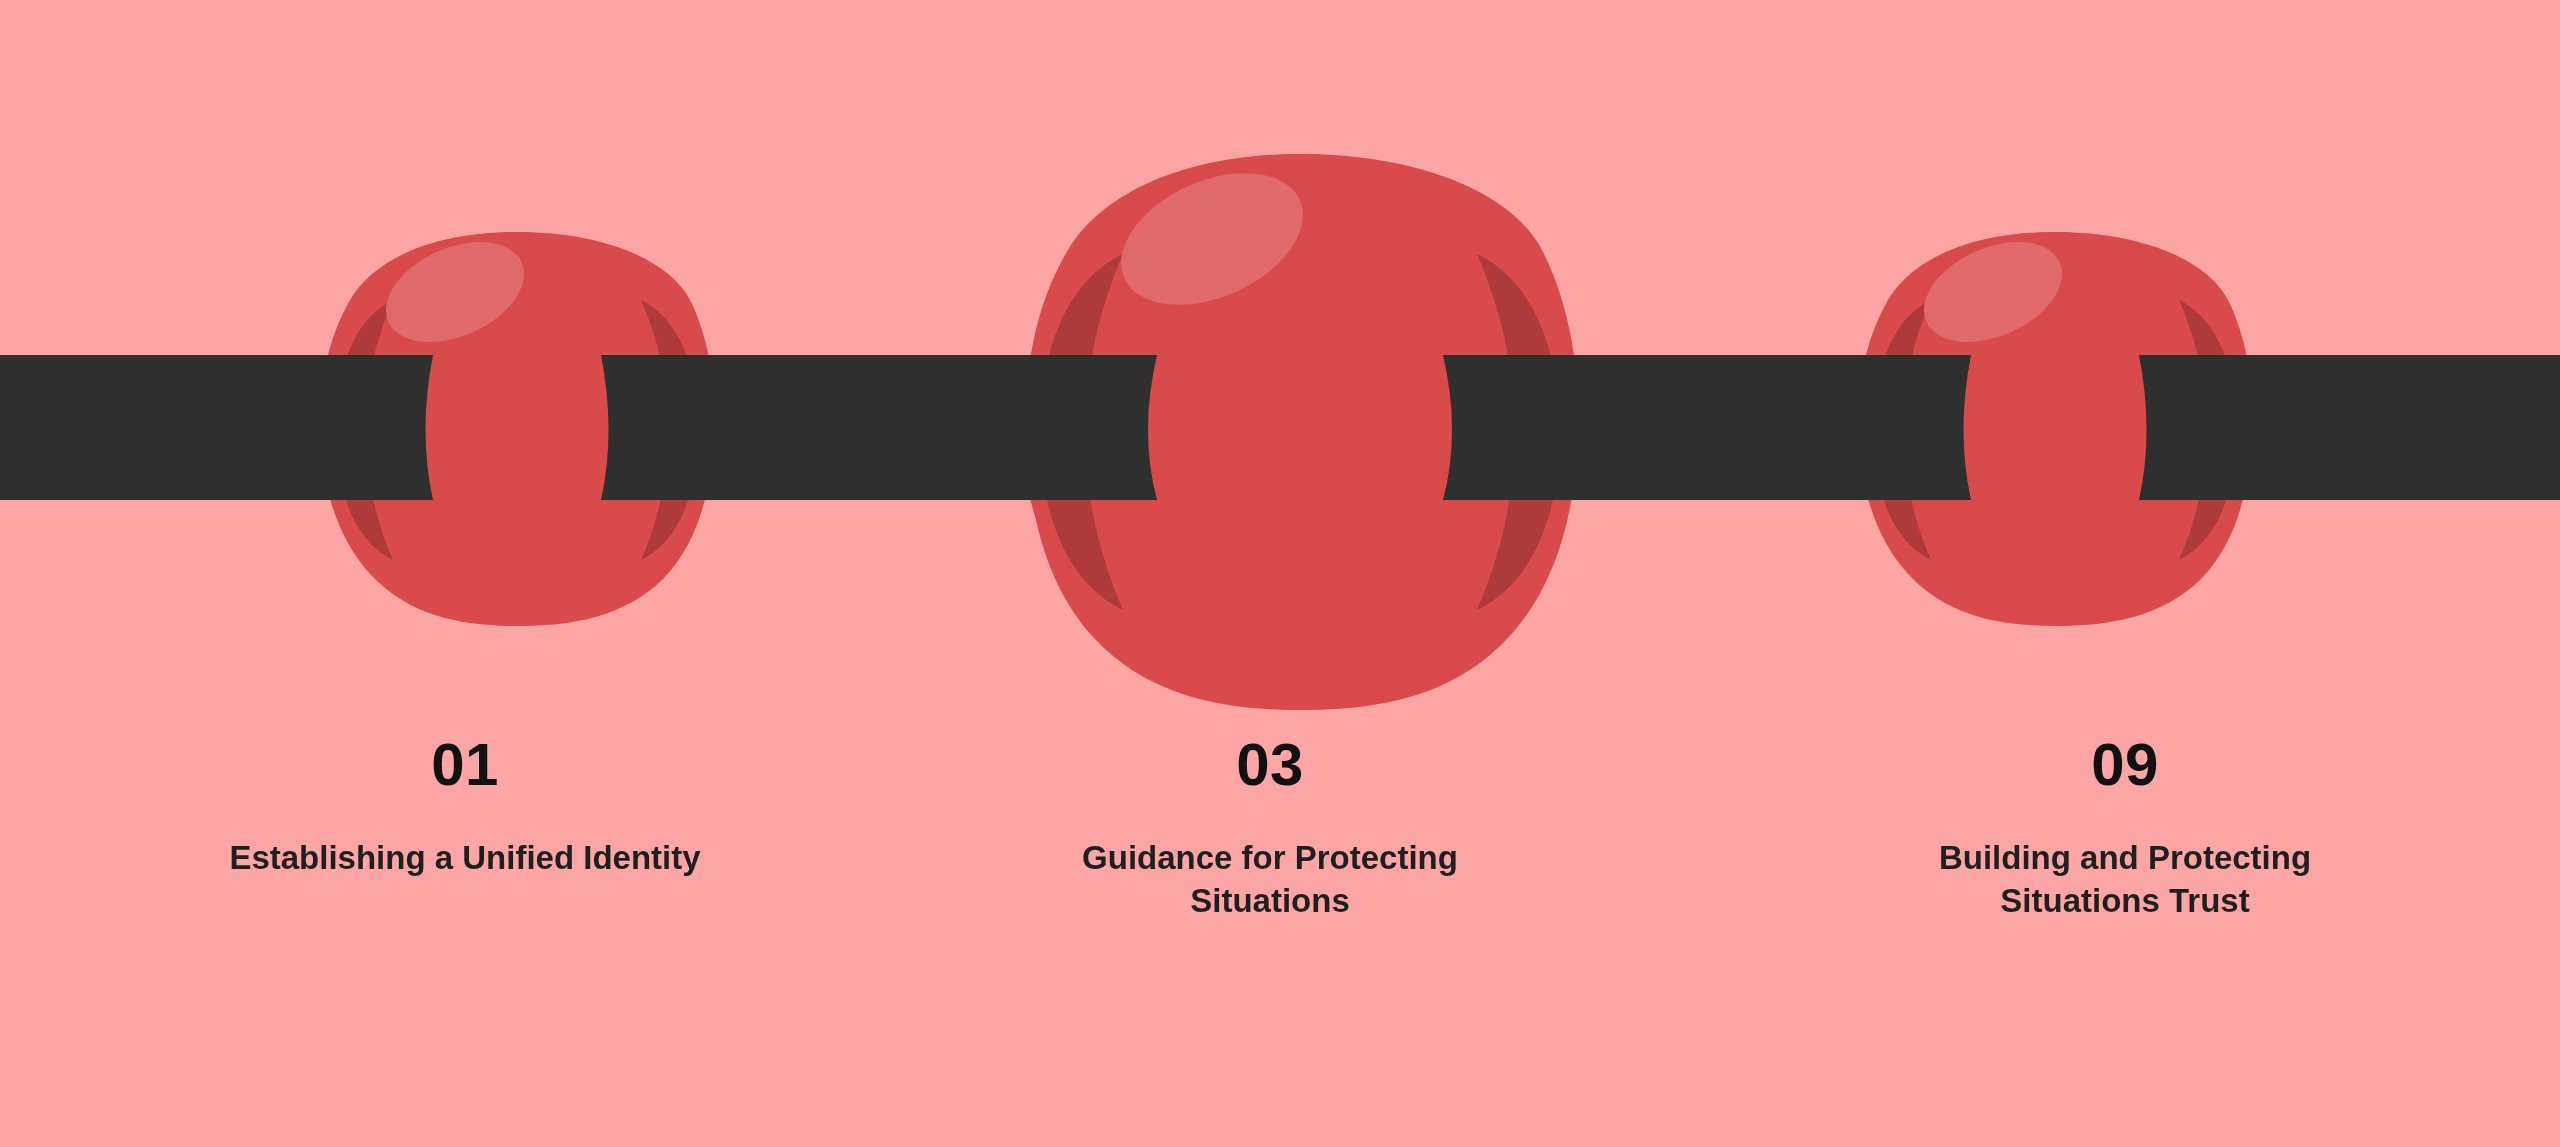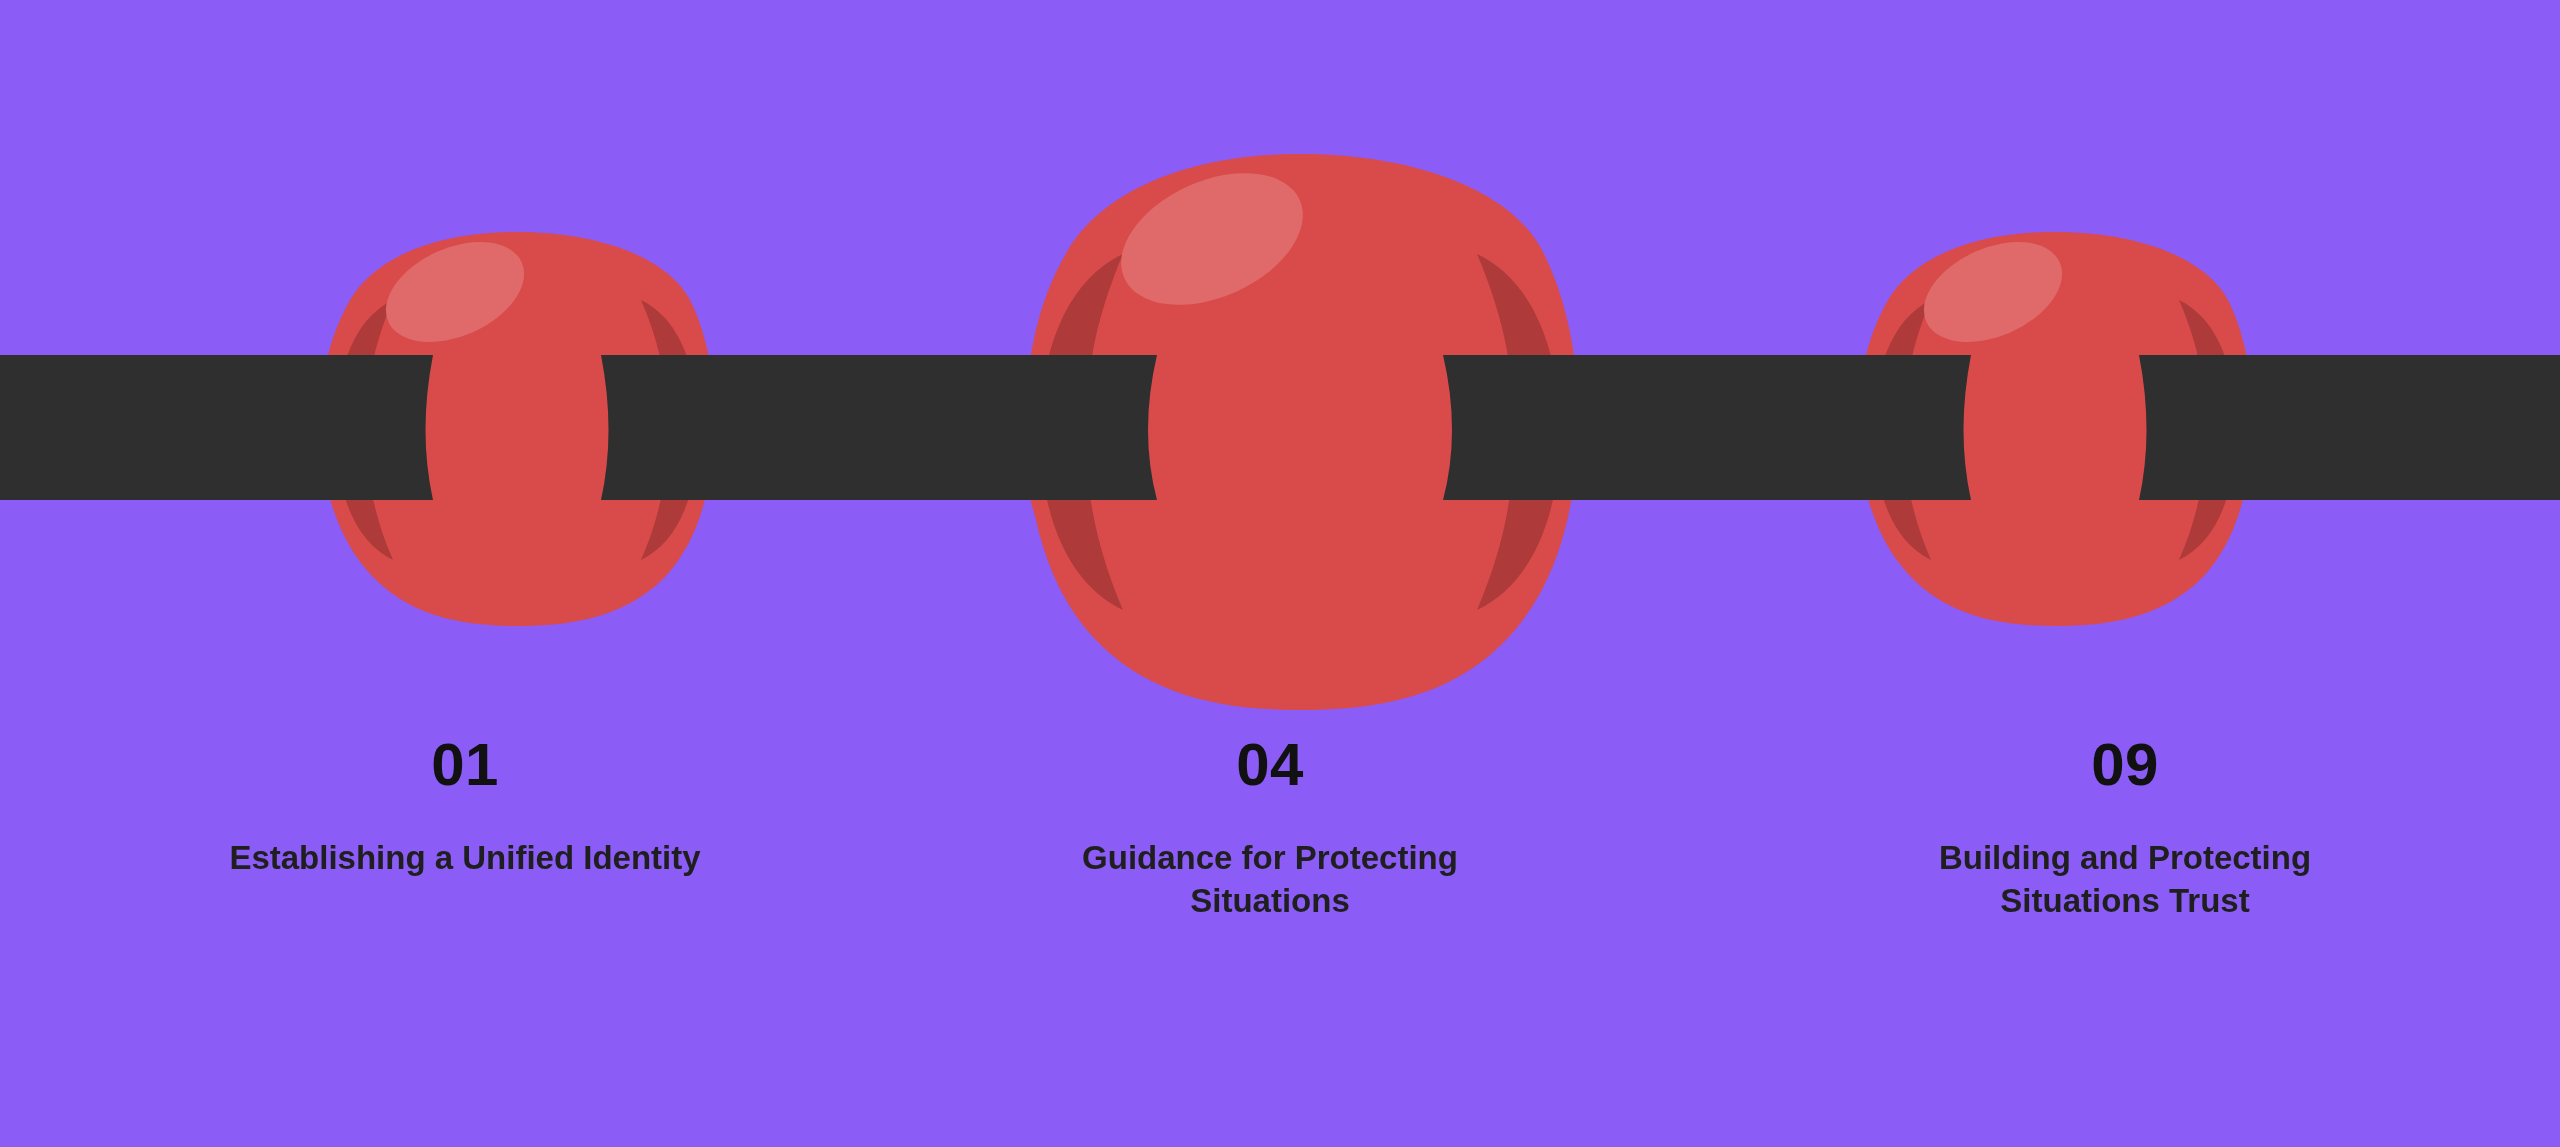--- a/index.html
+++ b/index.html
@@ -11,21 +11,21 @@
     width: 2560px;
     height: 1147px;
     overflow: hidden;
     font-family: "Liberation Sans", sans-serif;
   }
 
   #infographic {
     position: relative;
     width: 2560px;
     height: 1147px;
-    background: #8b5cf6;
+    background: #fca5a5;
   }
 
   
   .stage {
     position: absolute;
     left: 0;
     top: 0;
     width: 2560px;
     height: 760px;
   }
@@ -176,21 +176,21 @@
   </div>
 
   <div class="captions">
 
     <div class="caption c1">
       <div class="step-number">01</div>
       <div class="step-title">Establishing a Unified Identity</div>
     </div>
 
     <div class="caption c2">
-      <div class="step-number">04</div>
+      <div class="step-number">03</div>
       <div class="step-title">Guidance for Protecting Situations</div>
     </div>
 
     <div class="caption c3">
       <div class="step-number">09</div>
       <div class="step-title">Building and Protecting Situations Trust</div>
     </div>
 
   </div>
 

